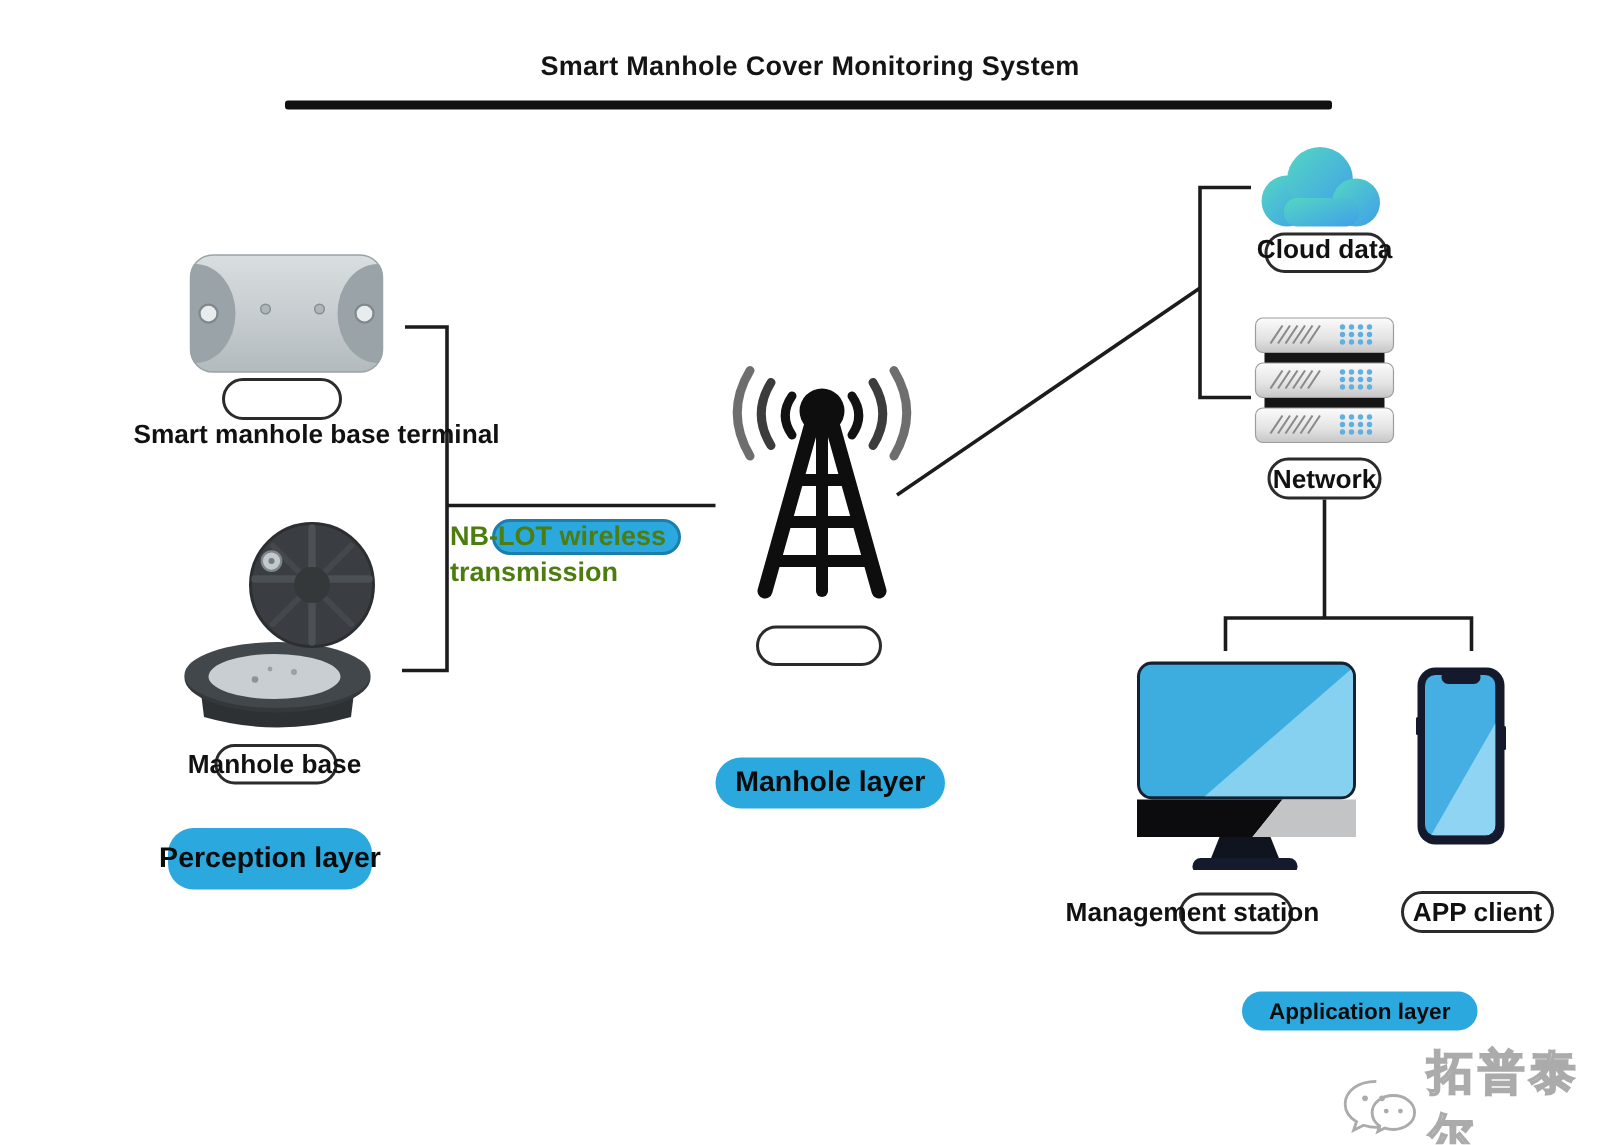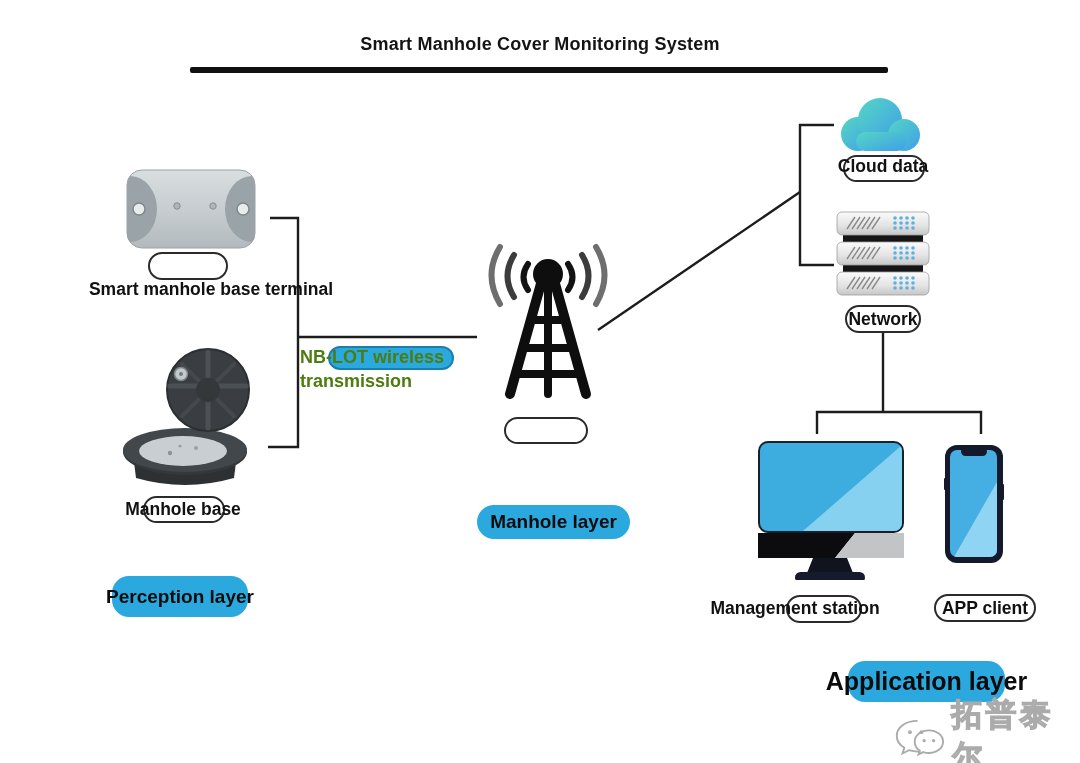--- a/index.html
+++ b/index.html
@@ -246,23 +246,23 @@
       <rect x="6" y="6" width="47" height="107" fill="#45aee3"></rect>
       <polygon points="53,38 53,113 10,113" fill="#8fd4f2"></polygon>
     </g>
     <rect x="17" y="3" width="26" height="9" rx="4.5" fill="#141a2b"></rect>
     <rect x="0" y="34" width="2.5" height="12" rx="1" fill="#141a2b"></rect>
     <rect x="57.5" y="40" width="2.5" height="16" rx="1" fill="#141a2b"></rect>
   </svg>
   <div class="pill-outline" style="left:934px; top:594px; width:102px; height:28px;"></div>
   <div class="node-label" style="left:835px; top:598px; width:300px;">APP client</div>
 
-  <div class="layer-badge" style="left:112px; top:576px; width:136px; height:41px; font-size:19px;text-align:right;">Perception layer</div>
+  <div class="layer-badge" style="left:112px; top:552px; width:136px; height:41px; font-size:19px;text-align:right;">Perception layer</div>
   <div class="layer-badge" style="left:477px; top:505px; width:153px; height:34px; font-size:19px;">Manhole layer</div>
-  <div class="layer-badge" style="left:828px; top:661px; width:157px; height:41px; font-size:25px;margin-left:20px;">Application layer</div>
+  <div class="layer-badge" style="left:828px; top:661px; width:157px; height:26px; font-size:15px;">Application layer</div>
 
   <div class="watermark">
     <svg width="62" height="48" viewBox="0 0 62 48">
       <g fill="none" stroke="#ababab" stroke-width="2">
         <path d="M26,8 C13,8 4,15 4,24 c0,5 3,9.5 8,12.5 l-2,6 7,-3.5 c3,1 6,1.5 9,1.5 1,0 2,0 3,-0.2"></path>
         <path d="M29,40 c-4,-2.5 -6,-6 -6,-10 0,-7 7,-12 15,-12 8,0 15,5 15,12 0,7 -7,12 -15,12 -2,0 -4,-0.3 -6,-1 l-5,2.5 1.5,-4.5"></path>
       </g>
       <g fill="#ababab">
         <circle cx="18" cy="20" r="2"></circle>
           <circle cx="30" cy="20" r="2"></circle>

